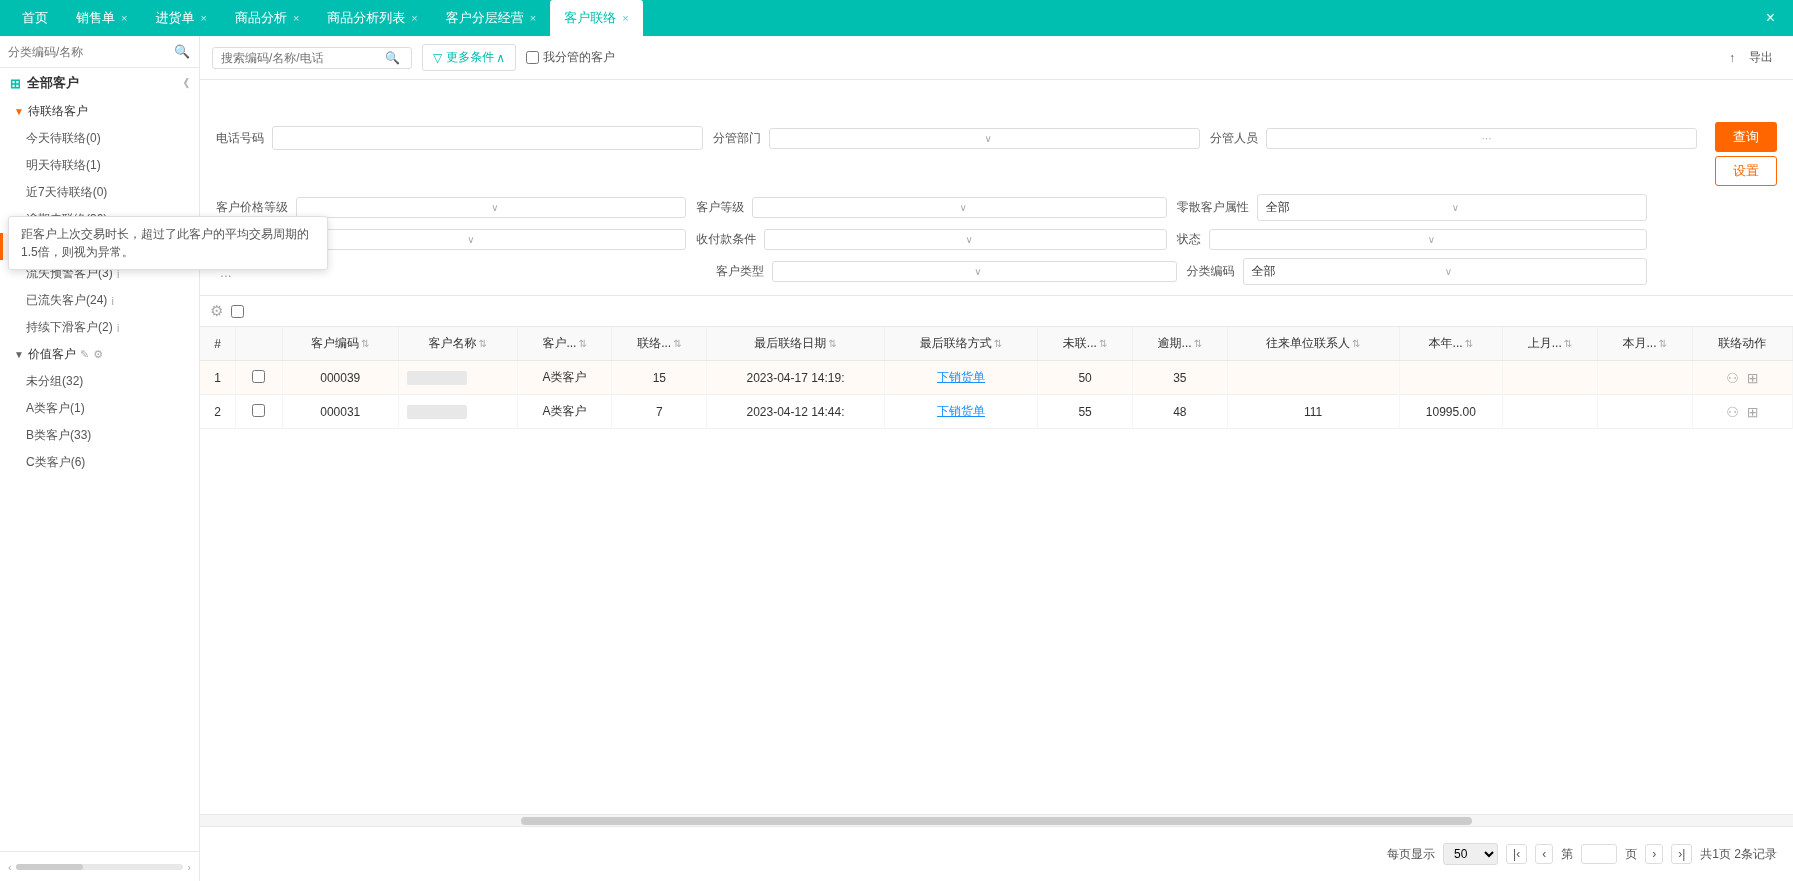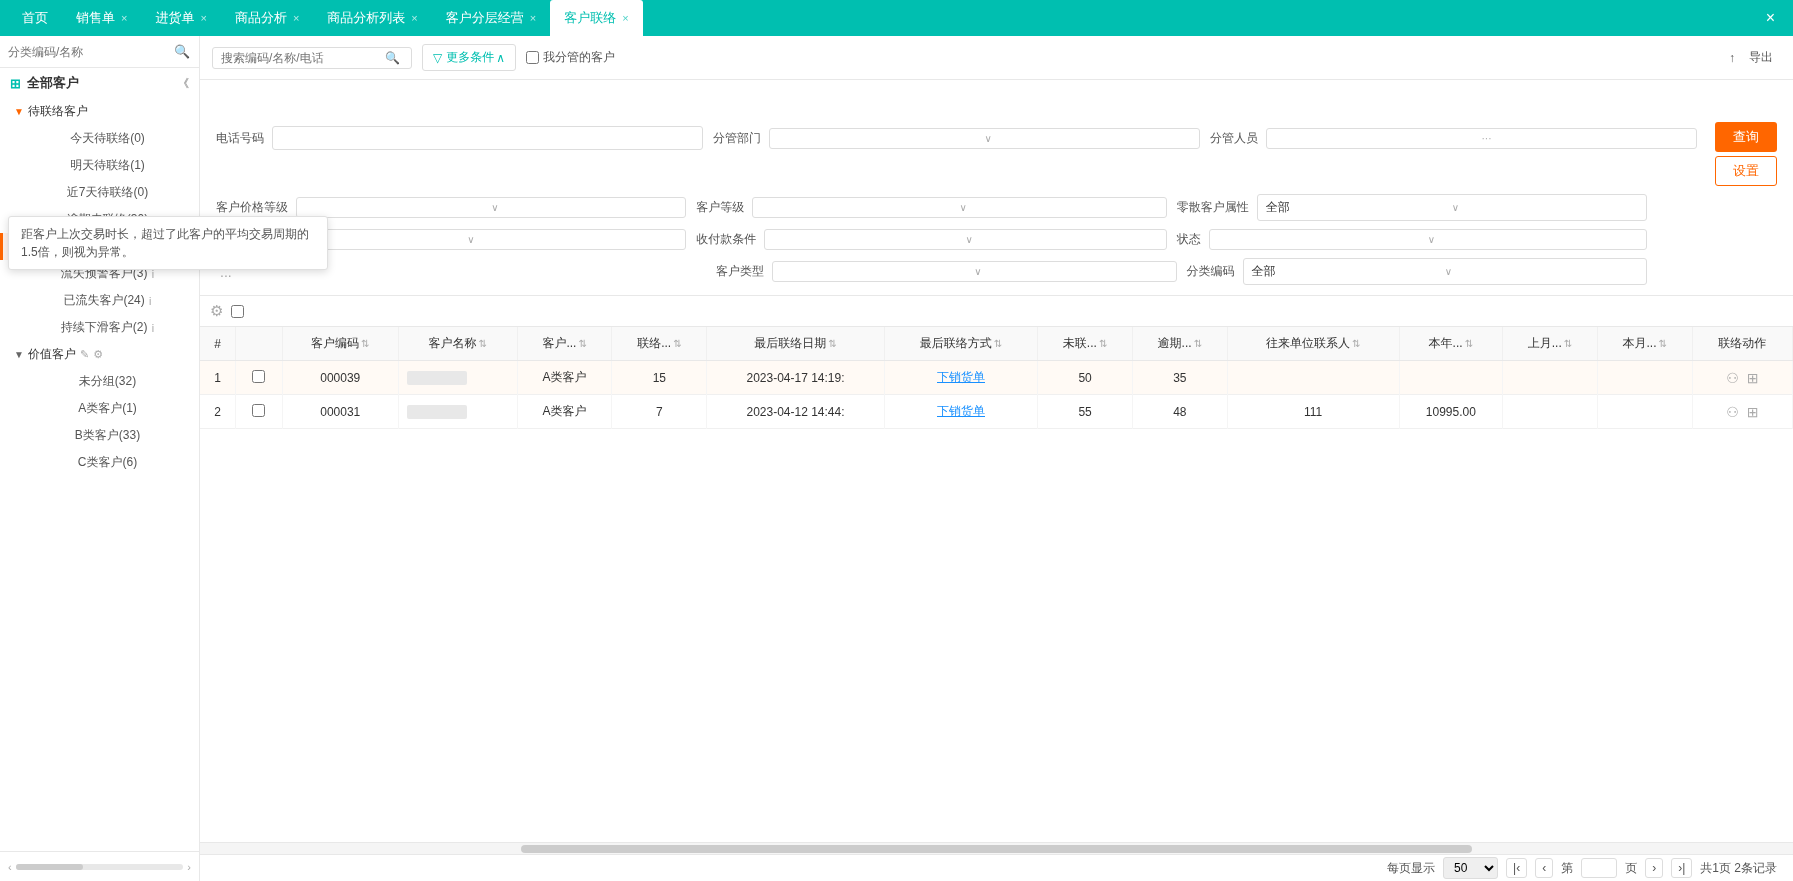--- a/index.html
+++ b/index.html
@@ -51,21 +51,21 @@
     .sidebar-header .collapse-icon { margin-left: auto; color: #aaa; font-size: 11px; }
 
     .sidebar-group-title {
       display: flex; align-items: center; padding: 5px 10px 5px 14px;
       color: #333; font-size: 12px; cursor: pointer;
     }
     .sidebar-group-title .arrow { margin-right: 4px; color: #f60; font-size: 10px; }
 
     .sidebar-item {
       padding: 5px 10px 5px 26px; color: #555; cursor: pointer; font-size: 12px;
-      display: flex; align-items: center; justify-content: center;
+      display: flex; align-items: center;
     }
     .sidebar-item.active { background: #fff3ec; color: #f60; border-left: 3px solid #f60; padding-left: 23px; }
 
     .sidebar-group-label {
       display: flex; align-items: center; padding: 5px 10px 5px 14px;
       color: #333; font-size: 12px; cursor: pointer; font-weight: 500;
     }
     .sidebar-group-label .arrow { margin-right: 4px; font-size: 10px; color: #666; }
     .sidebar-group-label .edit-icon { margin-left: 4px; color: #aaa; font-size: 11px; }
 
@@ -171,21 +171,21 @@
       white-space: nowrap; color: #333;
     }
     tbody td.customer-name { text-align: left; }
     .link-text { color: #1890ff; text-decoration: underline; cursor: pointer; }
     .action-icons { display: flex; align-items: center; justify-content: center; gap: 8px; }
     .action-icon { color: #aaa; cursor: pointer; font-size: 14px; }
 
     
     .pagination {
       display: flex; align-items: center; justify-content: flex-end;
-      padding: 2px 16px; background: #fff; border-top: 1px solid #e8e8e8;
+      padding: 16px 16px; background: #fff; border-top: 1px solid #e8e8e8;
       gap: 8px; font-size: 12px;
     }
     .pagination label { color: #555; }
     .pagination select {
       border: 1px solid #ddd; border-radius: 3px; padding: 2px 6px; font-size: 12px;
     }
     .pagination .page-btn {
       border: 1px solid #ddd; border-radius: 3px; padding: 2px 6px;
       cursor: pointer; background: #fff; font-size: 12px; color: #555;
     }

